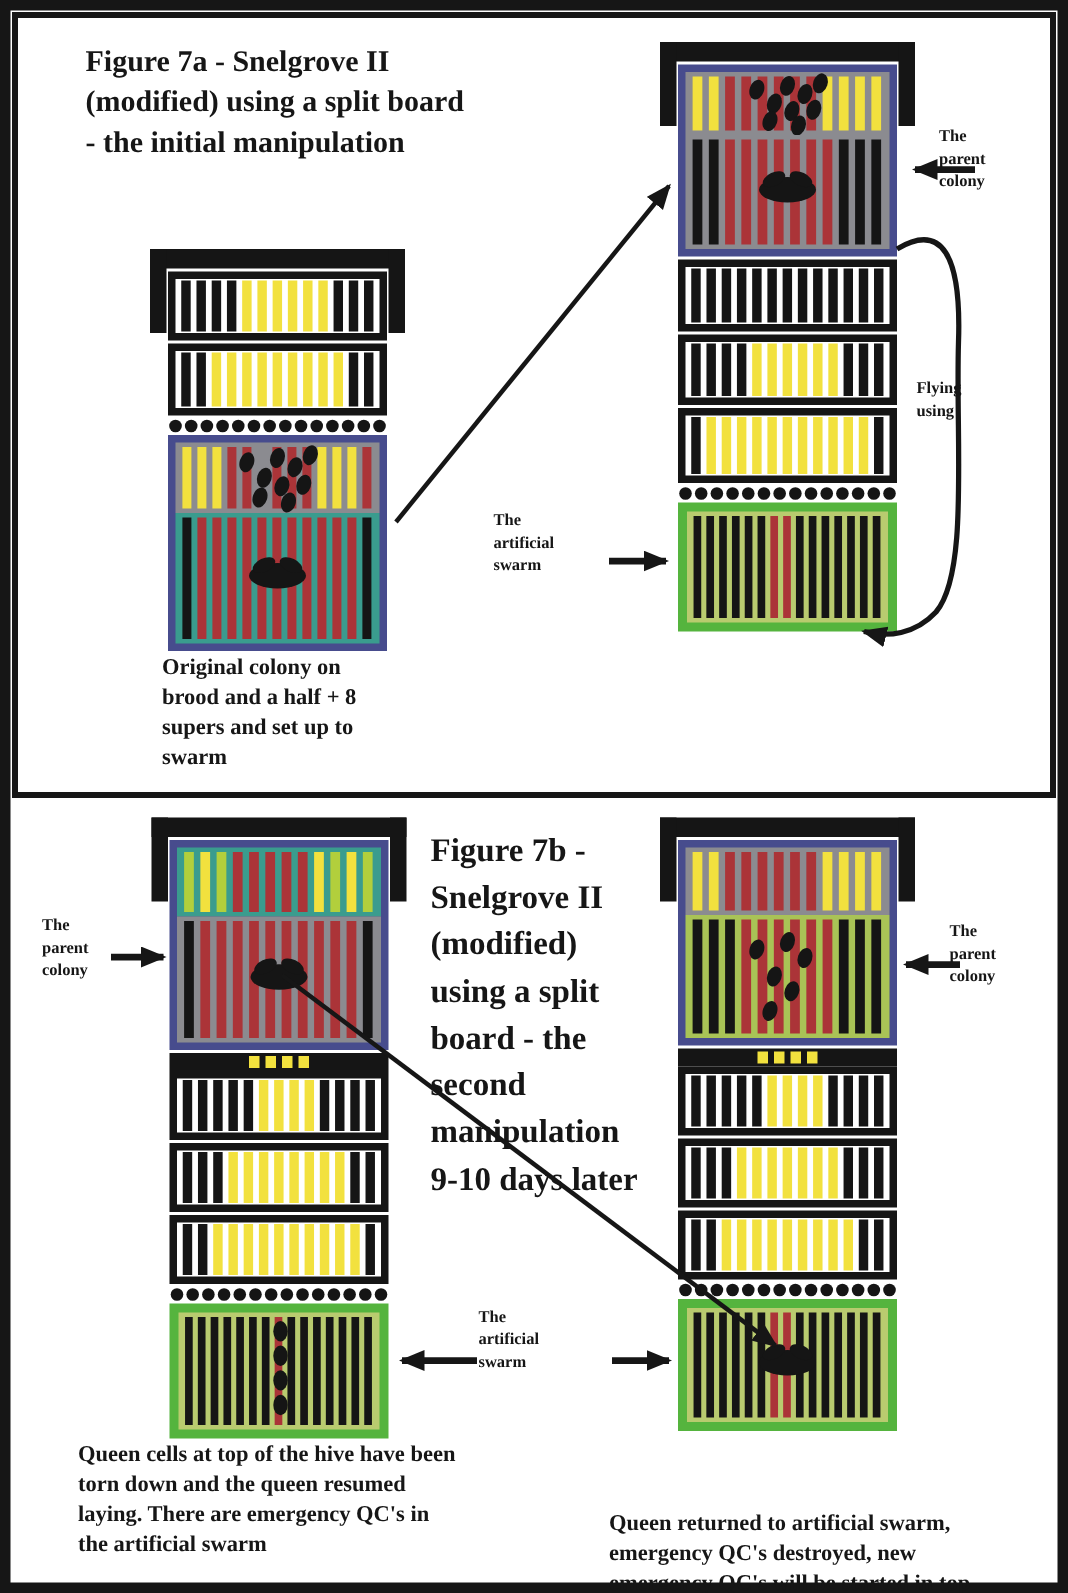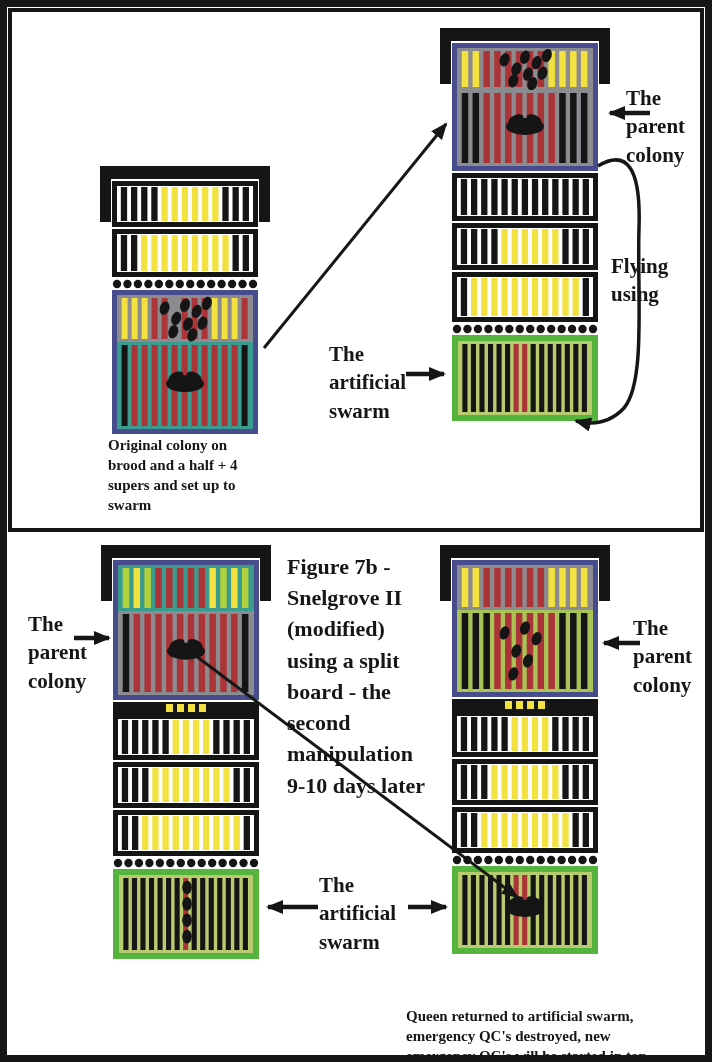--- a/index.html
+++ b/index.html
@@ -4,62 +4,69 @@
 <style>
   html,body{margin:0;padding:0;background:#e8e8e8;}
   .page{position:relative;width:712px;height:1062px;background:#ffffff;overflow:hidden;
         font-family:"Liberation Serif","DejaVu Serif",serif;color:#161616;}
   .outer-border{position:absolute;left:0;top:0;right:0;bottom:0;border:7px solid #161616;z-index:1;}
   .panel-7a{position:absolute;left:8px;top:8px;width:696px;height:524px;border:4px solid #161616;
             box-sizing:border-box;z-index:1;background:#ffffff;}
   .txt{position:absolute;font-weight:bold;white-space:pre-line;z-index:2;line-height:1.33;}
   .fig-title-a{left:57px;top:28px;width:315px;font-size:20px;line-height:1.35;}
   .fig-title-b{left:287px;top:551px;width:180px;font-size:22px;line-height:1.42;}
-  .side-lbl{font-size:21px;line-height:1.35;}
+  .side-lbl{font-size:11px;line-height:1.35;}
   .cap{font-size:15px;line-height:1.33;}
   #diagram-svg{position:absolute;left:0;top:0;z-index:5;pointer-events:none;}
 </style>
 </head>
 <body>
 
 <div class="page">
 
   <div class="outer-border"></div>
   <div class="panel-7a"></div>
 
+  <div class="txt fig-title-a">Figure 7a - Snelgrove II
+(modified) using a split board
+- the initial manipulation</div>
   <div class="txt side-lbl" style="left:626px;top:84px;width:80px;">The
 parent
 colony</div>
   <div class="txt side-lbl" style="left:611px;top:252px;width:70px;">Flying
 using</div>
   <div class="txt side-lbl" style="left:329px;top:340px;width:95px;">The
 artificial
 swarm</div>
   <div class="txt cap" style="left:108px;top:436px;width:245px;">Original colony on
-brood and a half + 4
+brood and a half + 8
 supers and set up to
 swarm</div>
 
   <div class="txt fig-title-b">Figure 7b -
 Snelgrove II
 (modified)
 using a split
 board - the
 second
 manipulation
 9-10 days later</div>
   <div class="txt side-lbl" style="left:28px;top:610px;width:78px;">The
 parent
 colony</div>
   <div class="txt side-lbl" style="left:633px;top:614px;width:78px;">The
 parent
 colony</div>
   <div class="txt side-lbl" style="left:319px;top:871px;width:95px;">The
 artificial
 swarm</div>
+  <div class="txt cap" style="left:52px;top:961px;width:320px;">Queen cells at top of the hive have been
+torn down and the queen resumed
+laying. There are emergency QC's in
+the artificial swarm</div>
   <div class="txt cap" style="left:406px;top:961px;width:305px;margin-top:46px;">Queen returned to artificial swarm,
 emergency QC's destroyed, new
 emergency QC's will be started in  top
 colony</div>
 
   <svg id="diagram-svg" width="712" height="1062" viewBox="0 0 712 1062">
     <defs>
       <marker id="ah" markerUnits="userSpaceOnUse" markerWidth="18" markerHeight="16" refX="15" refY="7" orient="auto">
         <path d="M0,0 L17,7 L0,14 z" fill="#161616"></path>
       </marker>

